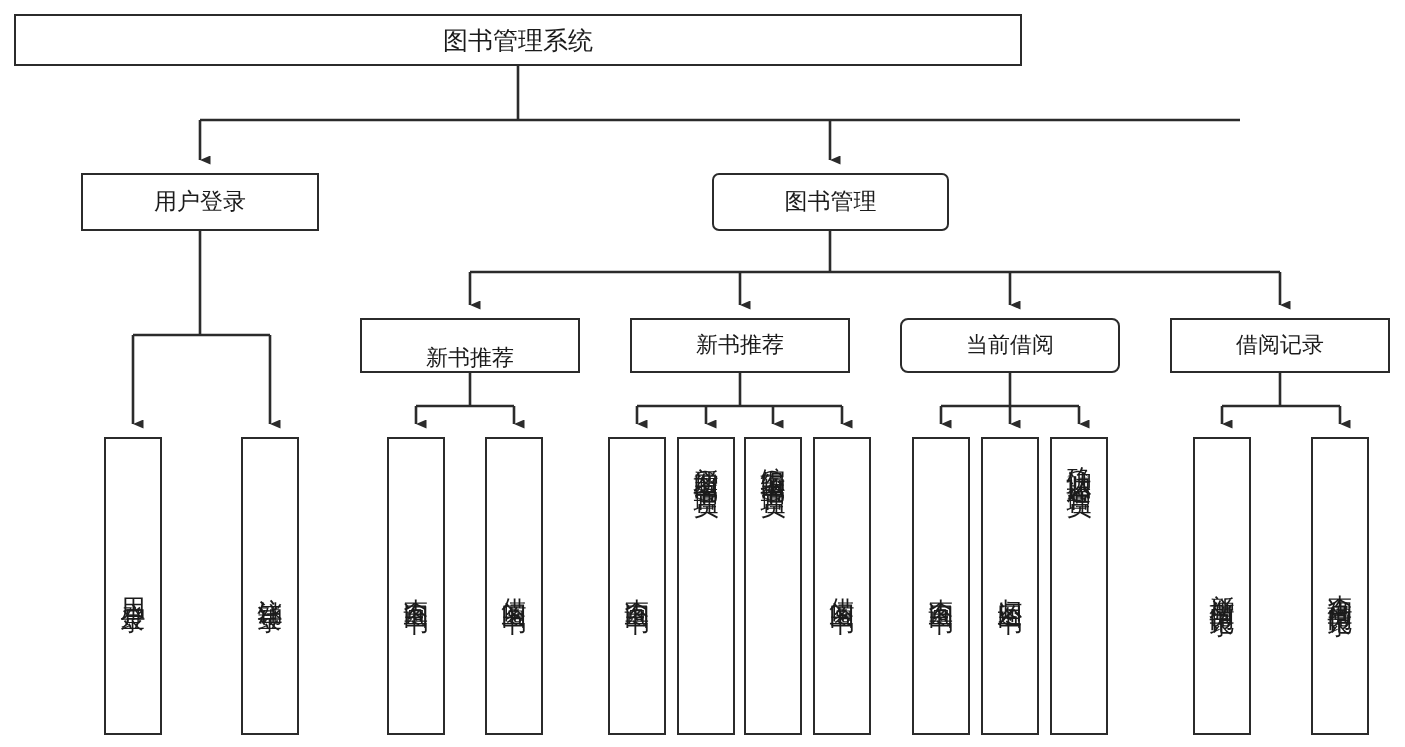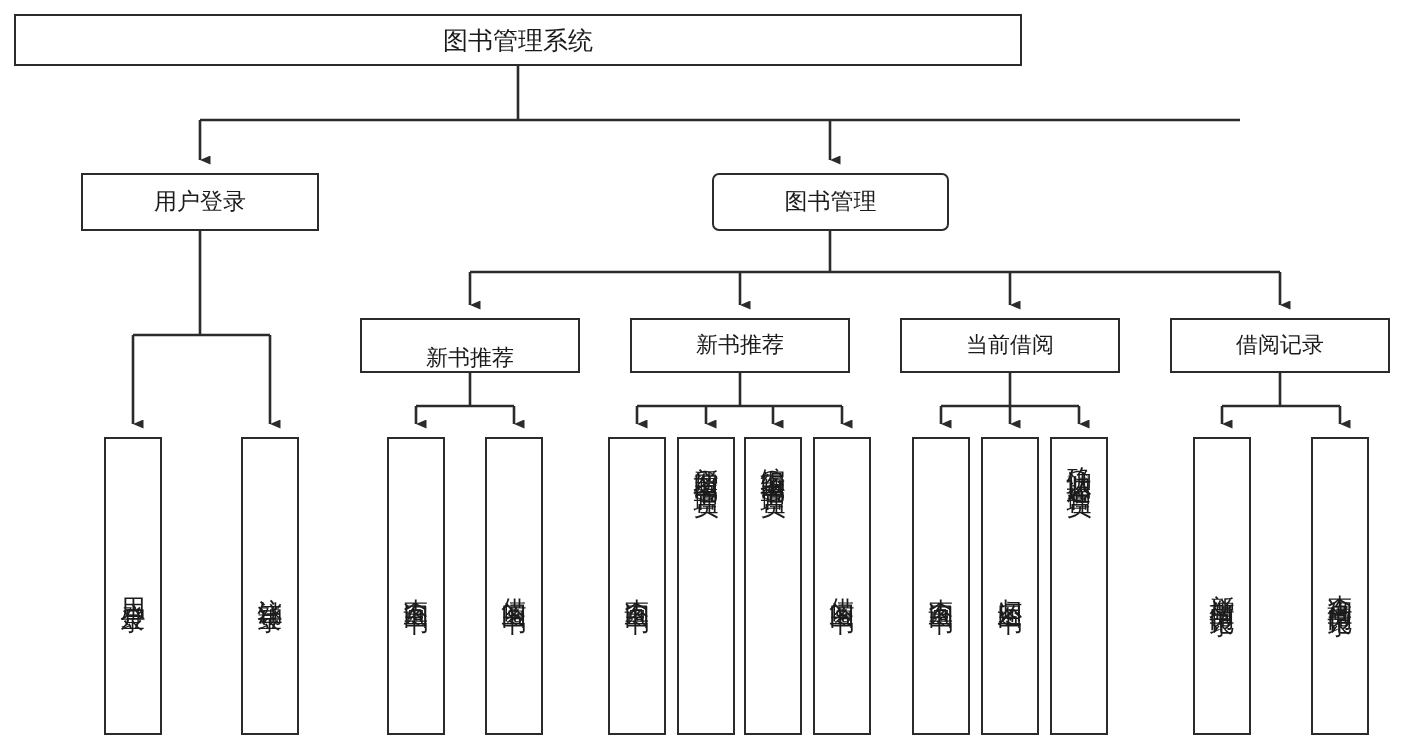--- a/index.html
+++ b/index.html
@@ -129,21 +129,21 @@
   <div class="node lvl2" style="left:712px;top:173px;width:237px;height:58px;border-radius:7px;">
     <span class="lbl">图书管理</span>
   </div>
 
   <div class="node lvl3" style="left:360px;top:318px;width:220px;height:55px;align-items:flex-end;">
     <span class="lbl">新书推荐</span>
   </div>
   <div class="node lvl3" style="left:630px;top:318px;width:220px;height:55px;">
     <span class="lbl">新书推荐</span>
   </div>
-  <div class="node lvl3" style="left:900px;top:318px;width:220px;height:55px;">
+  <div class="node lvl3" style="left:900px;top:318px;width:220px;height:55px;border-radius:8px;">
     <span class="lbl">当前借阅</span>
   </div>
   <div class="node lvl3" style="left:1170px;top:318px;width:220px;height:55px;">
     <span class="lbl">借阅记录</span>
   </div>
 
   <div class="node leaf centered" style="left:104px;top:437px;width:58px;height:298px;">
     <span class="lbl">用户登录</span>
   </div>
   <div class="node leaf centered" style="left:241px;top:437px;width:58px;height:298px;">

